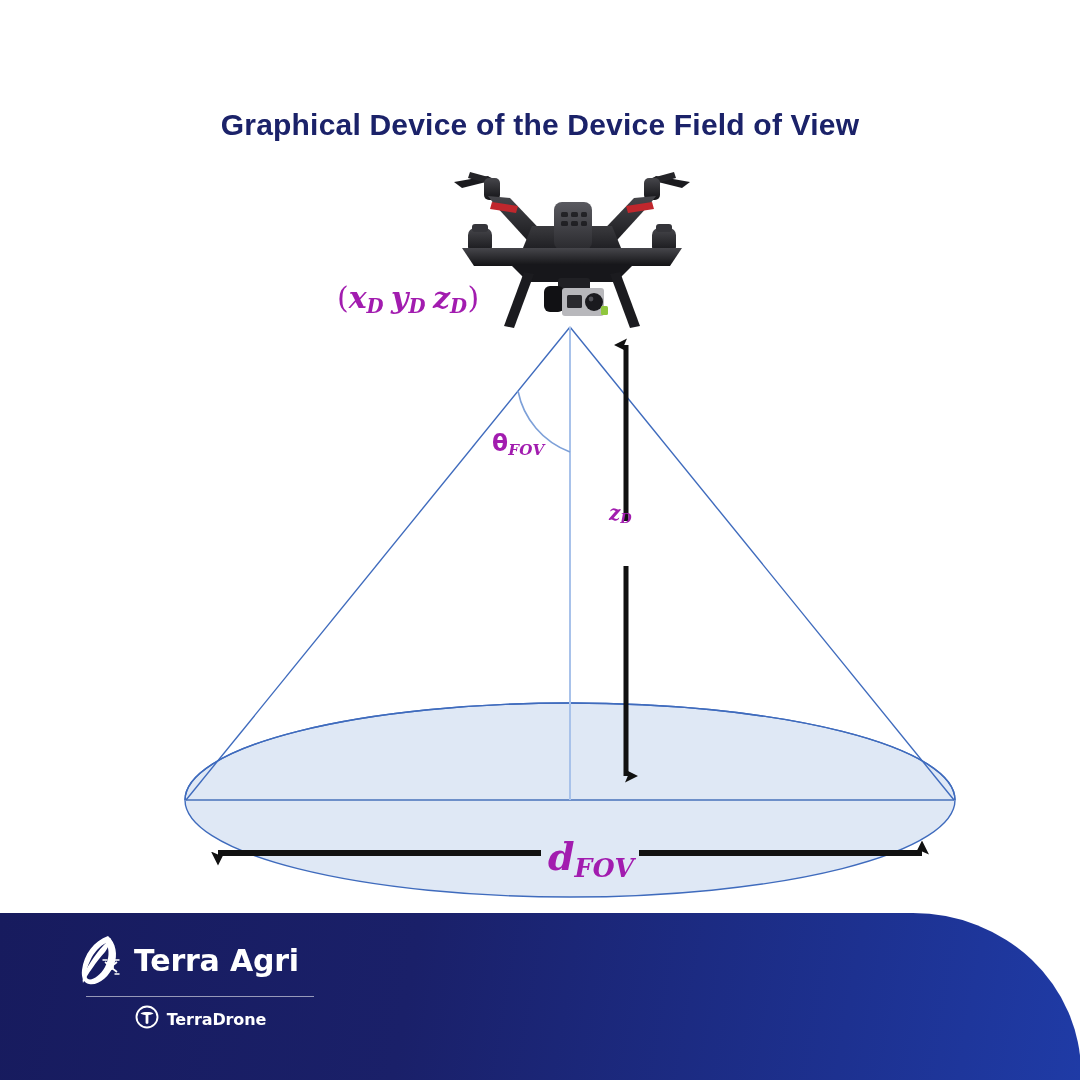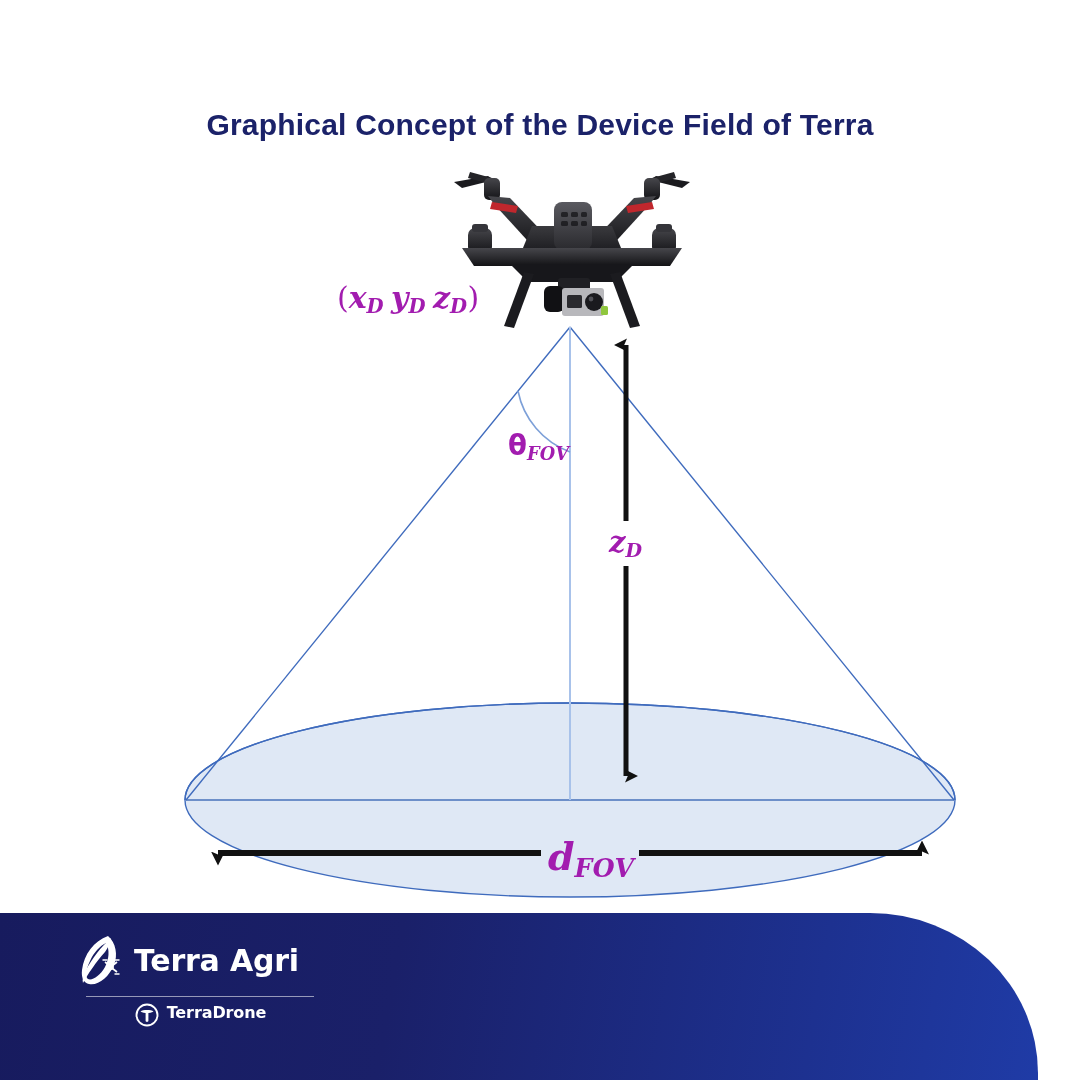--- a/index.html
+++ b/index.html
@@ -80,52 +80,52 @@
   #label-drone-coords {
     left: 337px;
     top: 283px;
     font-size: 30px;
   }
   #label-drone-coords .gap { display: inline-block; width: 7px; }
 
   #label-theta-fov {
     left: 492px;
     top: 432px;
-    font-size: 27px;
-    margin-left: 16px;
+    font-size: 23px;
   }
   #label-theta-fov .theta {
     font-family: "DejaVu Sans", sans-serif;
     font-style: normal;
     font-weight: bold;
     font-size: 1.02em;
   }
 
   #label-zd {
     left: 609px;
-    top: 528px;
-    font-size: 29px;
+    top: 503px;
+    font-size: 20px;
   }
 
   #label-dfov {
     left: 548px;
     top: 838px;
     font-size: 38px;
   }
 
   
   #footer-bar {
     position: absolute;
     left: 0;
     top: 913px;
     width: 1038px;
     height: 167px;
     background: linear-gradient(100deg, #171b5e 0%, #1a2069 38%, #1d3190 78%, #1f3ba6 100%);
     border-top-right-radius: 168px 160px;
     overflow: hidden;
+    padding-left: 43px;
   }
   #footer-brand {
     position: absolute;
     left: 78px;
     top: 18px;
     width: 245px;
   }
   #brand-primary-row {
     display: flex;
     align-items: center;
@@ -146,21 +146,21 @@
     white-space: nowrap;
   }
   #brand-divider {
     margin: 7px 0 6px 8px;
     width: 228px;
     height: 1px;
     background: rgba(255,255,255,0.55);
   }
   #brand-secondary-row {
     display: flex;
-    align-items: flex-start;
+    align-items: flex-end;
     justify-content: center;
     gap: 8px;
     height: 26px;
   }
   #brand-mark-terradrone {
     width: 24px;
     height: 24px;
     flex: 0 0 auto;
   }
   #brand-name-terradrone {
@@ -168,21 +168,21 @@
     font-size: 16px;
     font-weight: bold;
     color: #ffffff;
     letter-spacing: -0.1px;
     white-space: nowrap;
   }
 </style>
 </head>
 <body>
 
-<div id="diagram-title">Graphical Concept of the Device Field of Terra</div>
+<div id="diagram-title">Graphical Device of the Device Field of View</div>
 
 <div id="fov-diagram">
 
   <svg id="fov-svg" width="1080" height="913" viewBox="0 0 1080 913">
     <defs>
       <marker id="arrowUp" markerWidth="14" markerHeight="14" refX="7" refY="12" orient="auto" markerUnits="userSpaceOnUse">
         <path d="M7,0 L13.5,13 L7,10.2 L0.5,13 Z" fill="#111111"></path>
       </marker>
       <marker id="arrowDown" markerWidth="14" markerHeight="14" refX="7" refY="12" orient="auto" markerUnits="userSpaceOnUse">
         <path d="M7,0 L13.5,13 L7,10.2 L0.5,13 Z" fill="#111111"></path>

